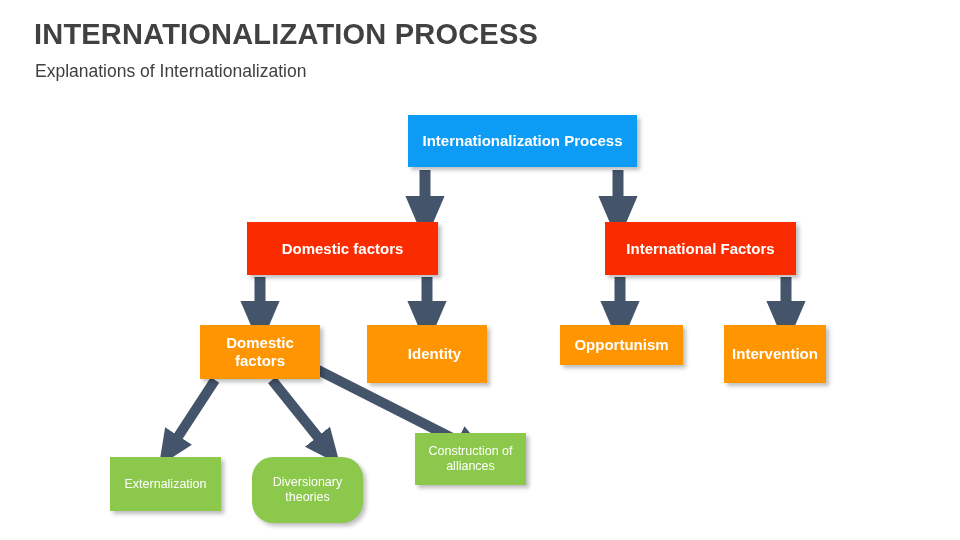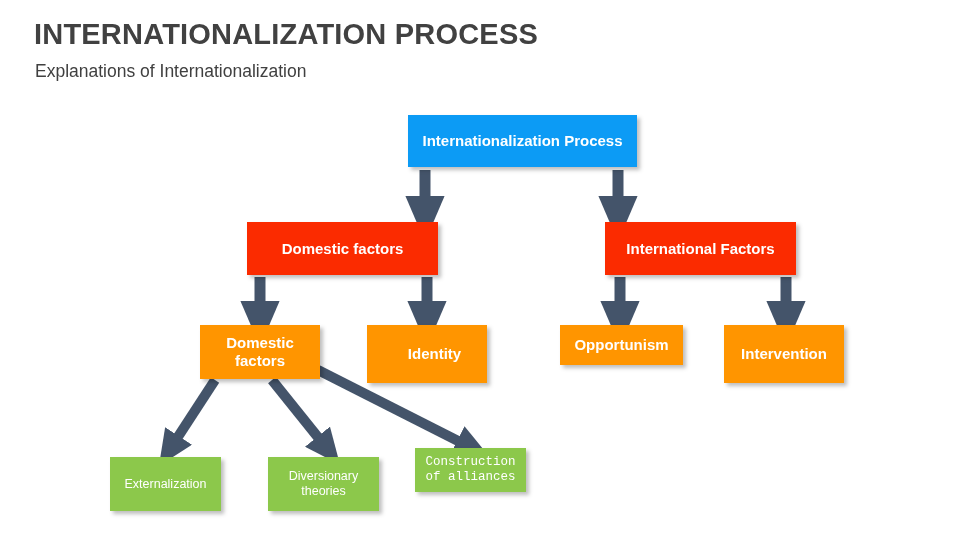--- a/index.html
+++ b/index.html
@@ -115,21 +115,21 @@
   <div class="node node-level-2" style="left:247px; top:222px; width:191px; height:53px;">Domestic factors</div>
 
   <div class="node node-level-2" style="left:605px; top:222px; width:191px; height:53px;">International Factors</div>
 
   <div class="node node-level-3" style="left:200px; top:325px; width:120px; height:54px;">Domestic factors</div>
 
   <div class="node node-level-3" style="left:367px; top:325px; width:120px; height:58px;padding-left:21px;">Identity</div>
 
   <div class="node node-level-3" style="left:560px; top:325px; width:123px; height:40px;">Opportunism</div>
 
-  <div class="node node-level-3" style="left:724px; top:325px; width:120px; height:58px;">Intervention</div>
+  <div class="node node-level-3" style="left:724px; top:325px; width:102px; height:58px;">Intervention</div>
 
   <div class="node node-level-4" style="left:110px; top:457px; width:111px; height:54px;">Externalization</div>
 
-  <div class="node node-level-4" style="left:268px; top:457px; width:111px; height:54px;">Diversionary theories</div>
+  <div class="node node-level-4" style="left:252px; top:457px; width:111px; height:66px;border-radius:21px;">Diversionary theories</div>
 
-  <div class="node node-level-4" style="left:415px; top:448px; width:111px; height:44px;font-family:Liberation Mono, monospace;">Construction of alliances</div>
+  <div class="node node-level-4" style="left:415px; top:433px; width:111px; height:52px;">Construction of alliances</div>
 
 </div>
 
 </body></html>

